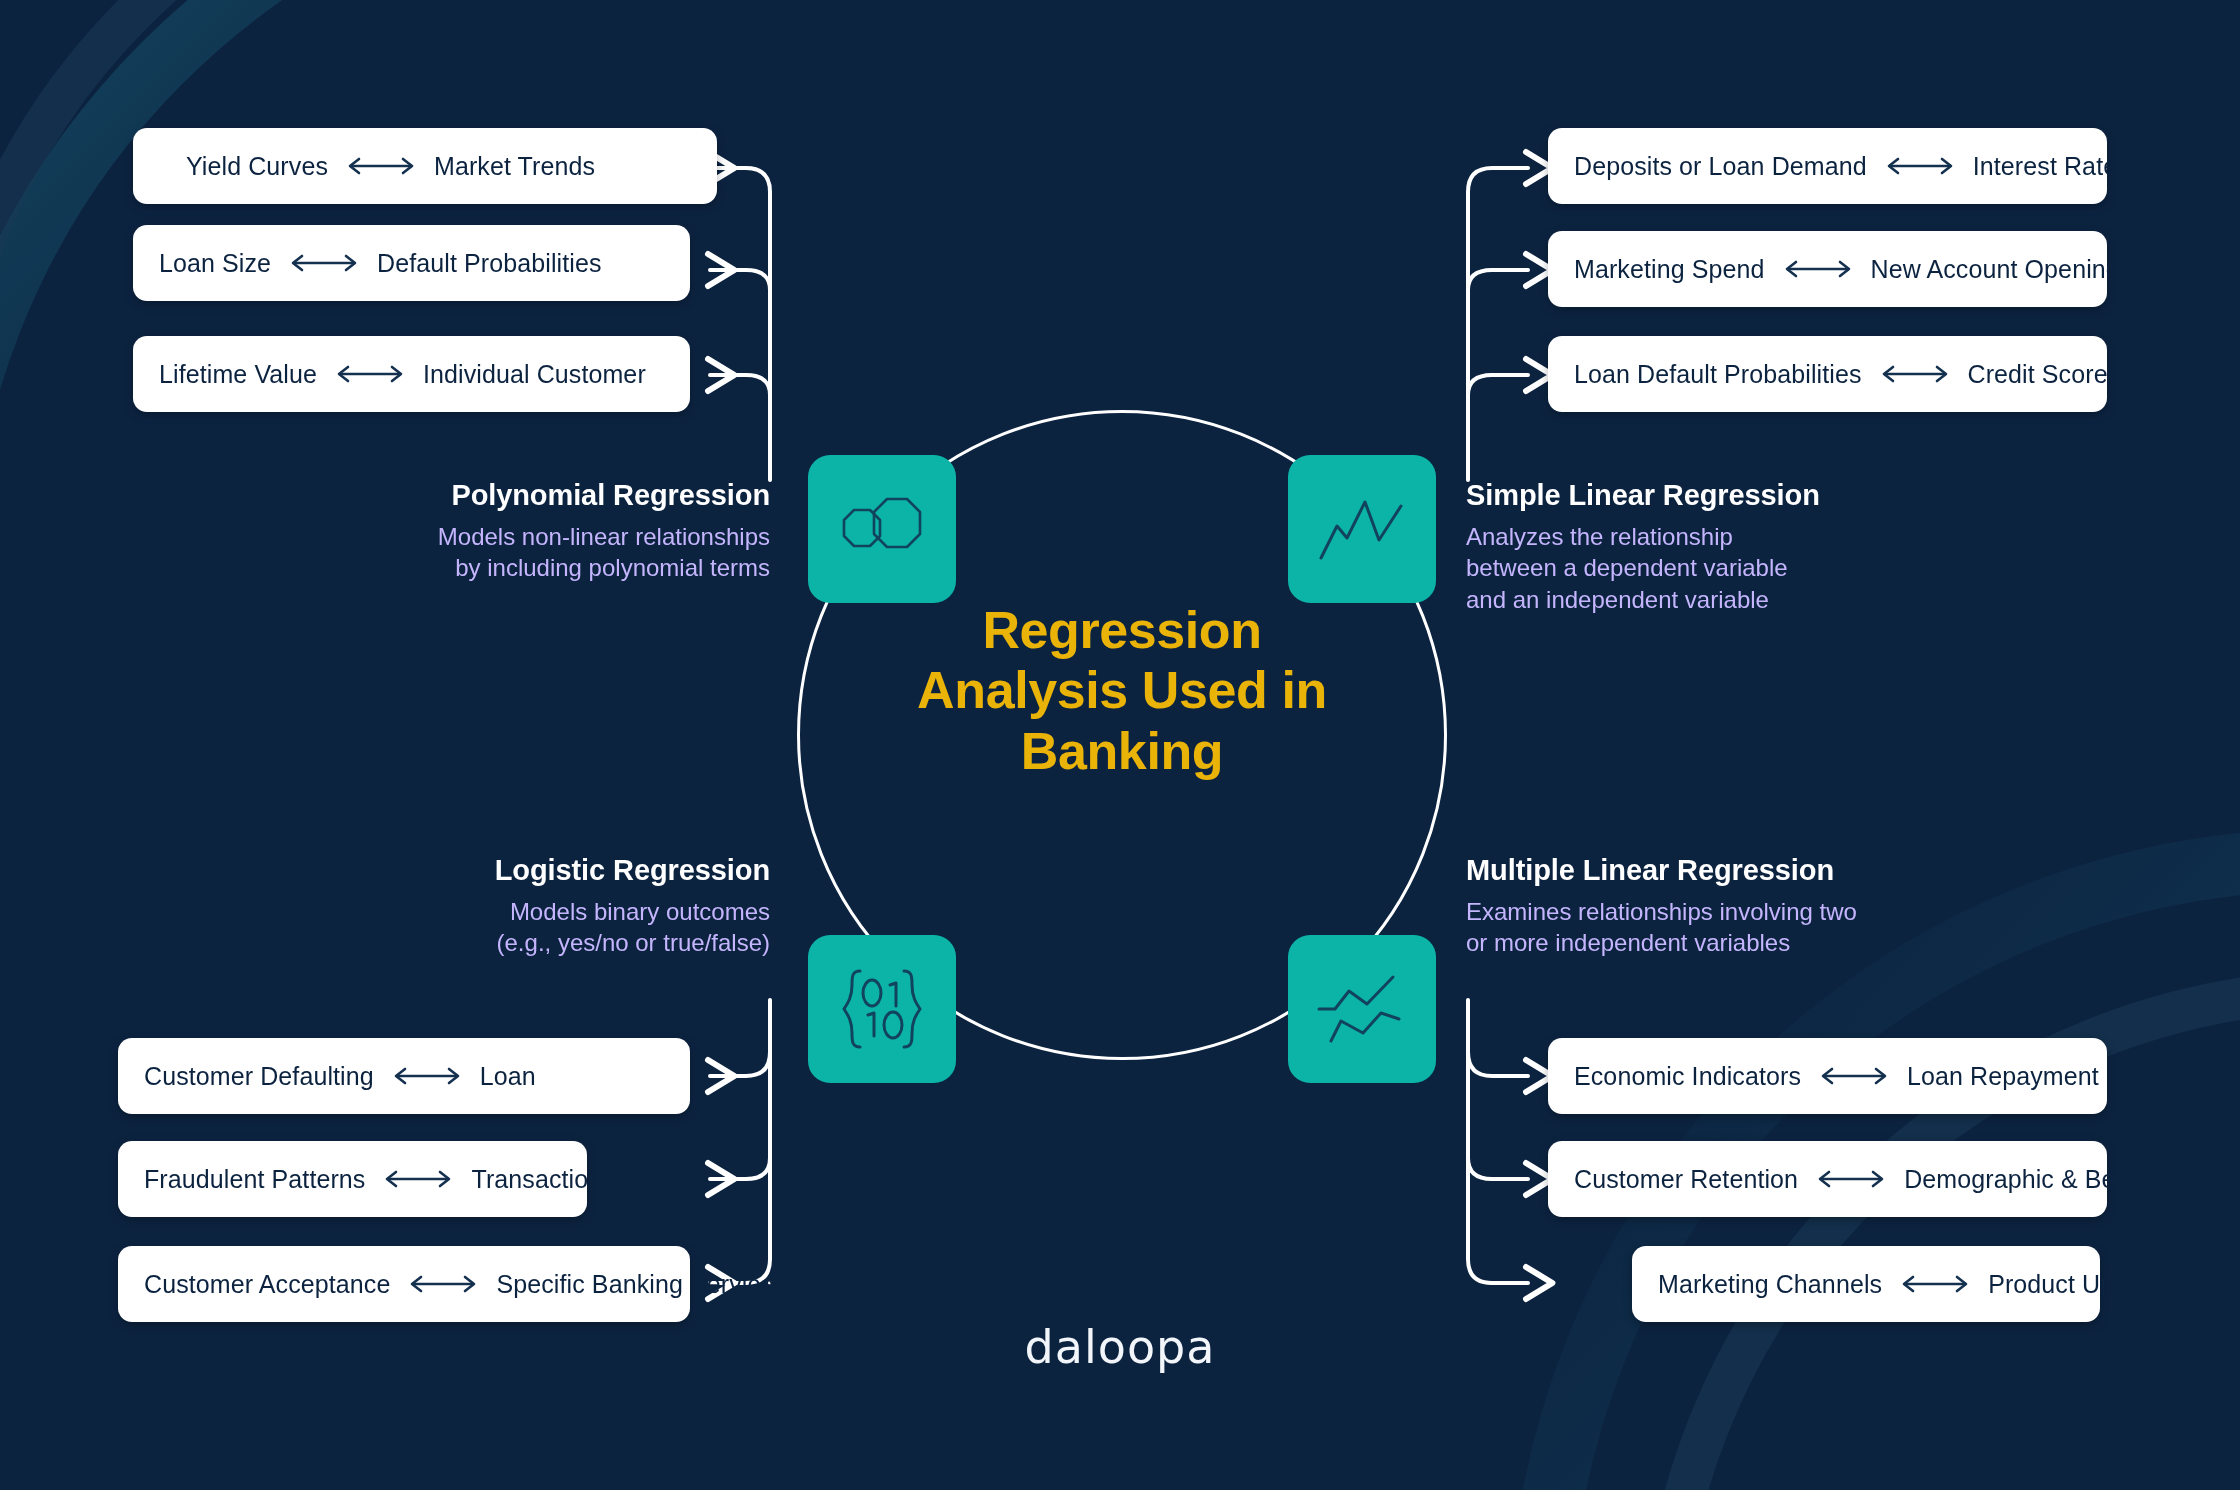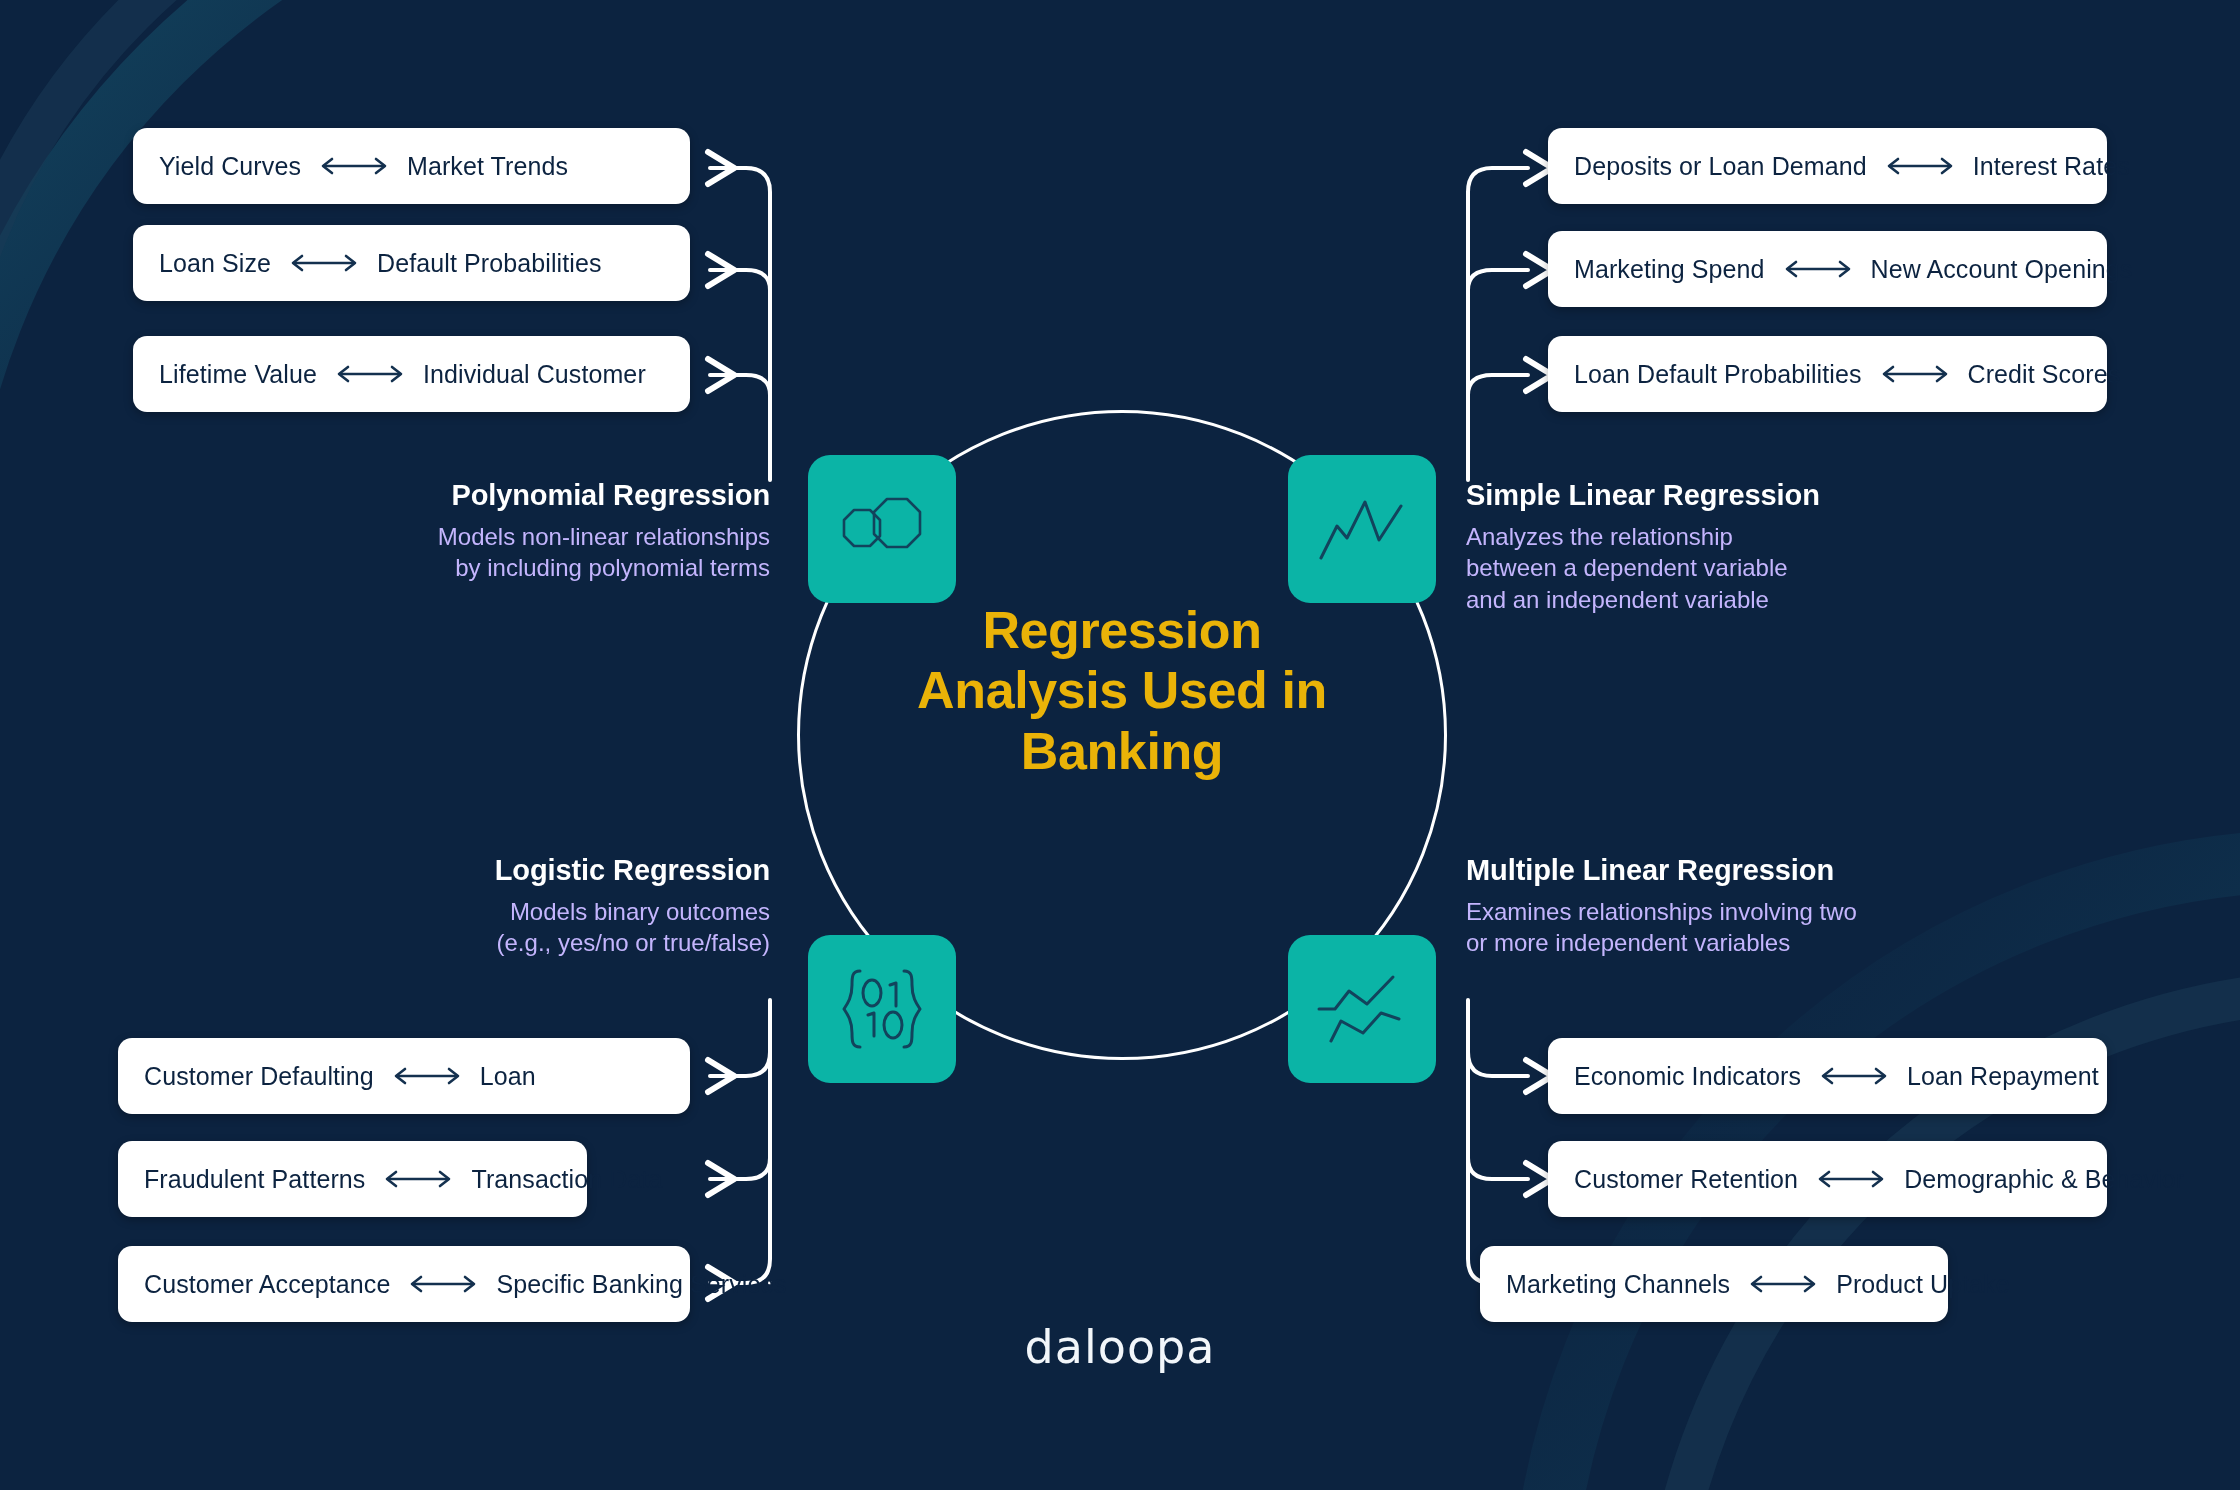--- a/index.html
+++ b/index.html
@@ -232,21 +232,21 @@
     <div class="cat-desc">Models binary outcomes</div>
     <div class="cat-desc">(e.g., yes/no or true/false)</div>
   </div>
 
   <div class="cat right" style="left:1466px;top:853px;width:440px;">
     <div class="cat-title">Multiple Linear Regression</div>
     <div class="cat-desc">Examines relationships involving two</div>
     <div class="cat-desc">or more independent variables</div>
   </div>
 
-  <div class="card" style="left:133px;top:128px;width:557px;">
+  <div class="card" style="left:133px;top:128px;width:557px;padding-left:27px;">
     <div class="card-inner">
       <span class="card-term">Yield Curves</span>
       <span class="biarrow">
         <svg width="78" height="18" viewBox="0 0 78 18">
           <g fill="none" stroke="#14314f" stroke-width="2.6" stroke-linecap="round" stroke-linejoin="round">
             <line x1="9" y1="9" x2="69" y2="9"></line>
             <polyline points="17,2 8,9 17,16"></polyline>
             <polyline points="61,2 70,9 61,16"></polyline>
           </g>
         </svg>
@@ -408,21 +408,21 @@
             <line x1="9" y1="9" x2="69" y2="9"></line>
               <polyline points="17,2 8,9 17,16"></polyline>
               <polyline points="61,2 70,9 61,16"></polyline>
           </g>
         </svg>
       </span>
       <span class="card-term">Demographic &amp; Behavior</span>
     </div>
   </div>
 
-  <div class="card" style="left:1480px;top:1246px;width:468px;text-align:center;">
+  <div class="card" style="left:1632px;top:1246px;width:468px;text-align:center;">
     <div class="card-inner">
       <span class="card-term">Marketing Channels</span>
       <span class="biarrow">
         <svg width="78" height="18" viewBox="0 0 78 18">
           <g fill="none" stroke="#14314f" stroke-width="2.6" stroke-linecap="round" stroke-linejoin="round">
             <line x1="9" y1="9" x2="69" y2="9"></line>
               <polyline points="17,2 8,9 17,16"></polyline>
               <polyline points="61,2 70,9 61,16"></polyline>
           </g>
         </svg>

